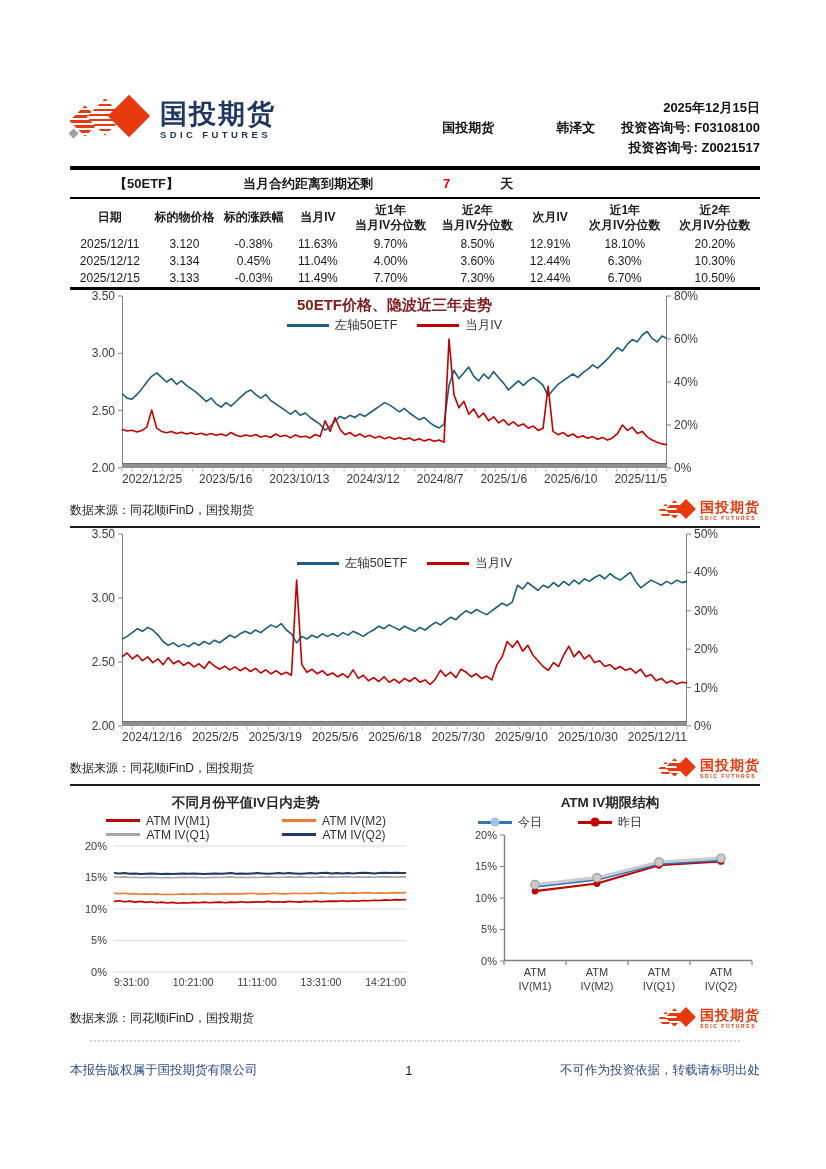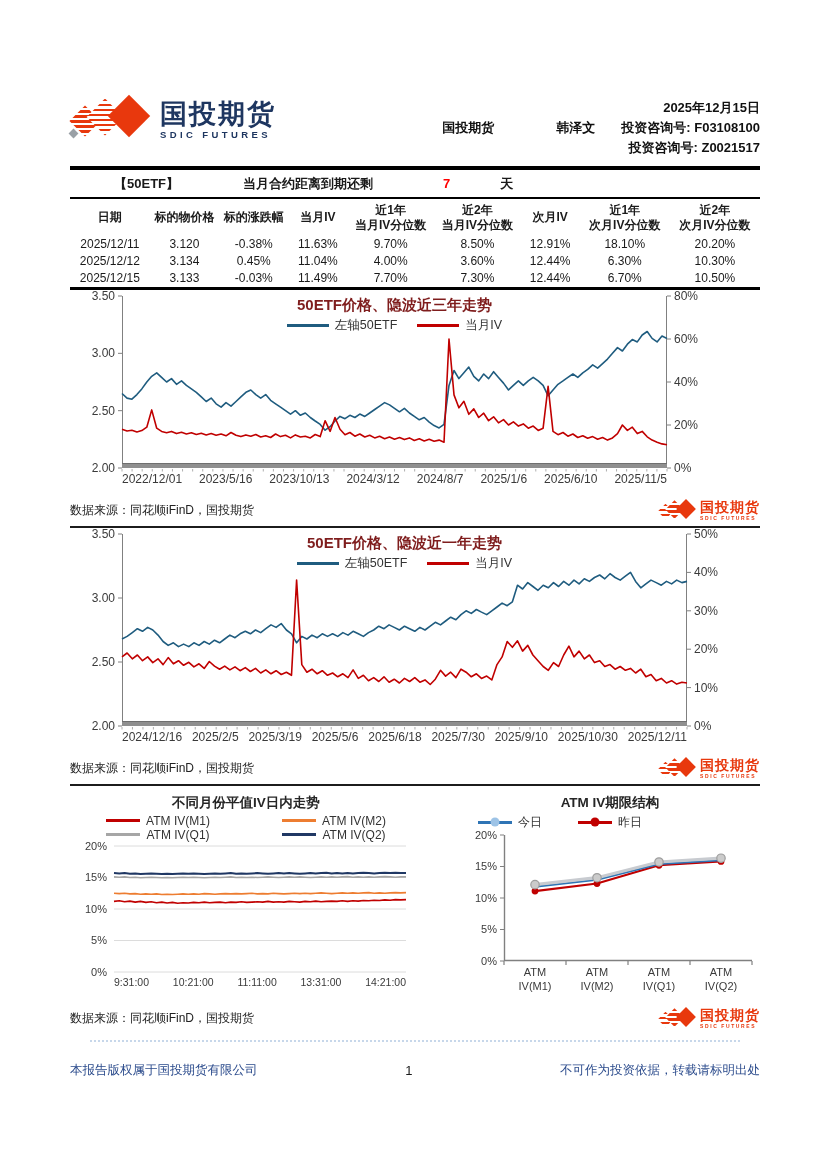--- a/index.html
+++ b/index.html
@@ -265,21 +265,21 @@
                 <div class="legend-item">
                   <div class="legend-sw" style="background: rgb(31, 92, 127);"></div>
                   <div>左轴50ETF</div>
                 </div>
                 <div class="legend-item">
                   <div class="legend-sw" style="background: rgb(192, 0, 0);"></div>
                   <div>当月IV</div>
                 </div>
               </div>
               <div class="xrow">
-                <span>2022/12/01</span>
+                <span>2022/12/25</span>
                 <span>2023/5/16</span>
                 <span>2023/10/13</span>
                 <span>2024/3/12</span>
                 <span>2024/8/7</span>
                 <span>2025/1/6</span>
                 <span>2025/6/10</span>
                 <span>2025/11/5</span>
               </div>
             </div>
             <div class="ycol right" style="width: 46px; height: 172px;">
@@ -384,21 +384,20 @@
                 <line x1="481.2962962962963" y1="193" x2="481.2962962962963" y2="195.5" stroke="#9a9a9a" stroke-width="0.8"></line>
                 <line x1="491.75925925925924" y1="193" x2="491.75925925925924" y2="195.5" stroke="#9a9a9a" stroke-width="0.8"></line>
                 <line x1="502.2222222222222" y1="193" x2="502.2222222222222" y2="195.5" stroke="#9a9a9a" stroke-width="0.8"></line>
                 <line x1="512.6851851851852" y1="193" x2="512.6851851851852" y2="195.5" stroke="#9a9a9a" stroke-width="0.8"></line>
                 <line x1="523.1481481481482" y1="193" x2="523.1481481481482" y2="195.5" stroke="#9a9a9a" stroke-width="0.8"></line>
                 <line x1="533.6111111111111" y1="193" x2="533.6111111111111" y2="195.5" stroke="#9a9a9a" stroke-width="0.8"></line>
                 <line x1="544.074074074074" y1="193" x2="544.074074074074" y2="195.5" stroke="#9a9a9a" stroke-width="0.8"></line>
                 <line x1="554.5370370370371" y1="193" x2="554.5370370370371" y2="195.5" stroke="#9a9a9a" stroke-width="0.8"></line>
                 <line x1="565" y1="193" x2="565" y2="195.5" stroke="#9a9a9a" stroke-width="0.8"></line>
               </svg>
-              <div class="overlay-title">50ETF价格、隐波近一年走势</div>
               <div class="overlay-legend">
                 <div class="legend-item">
                   <div class="legend-sw" style="background: rgb(31, 92, 127);"></div>
                   <div>左轴50ETF</div>
                 </div>
                 <div class="legend-item">
                   <div class="legend-sw" style="background: rgb(192, 0, 0);"></div>
                   <div>当月IV</div>
                 </div>
               </div>

